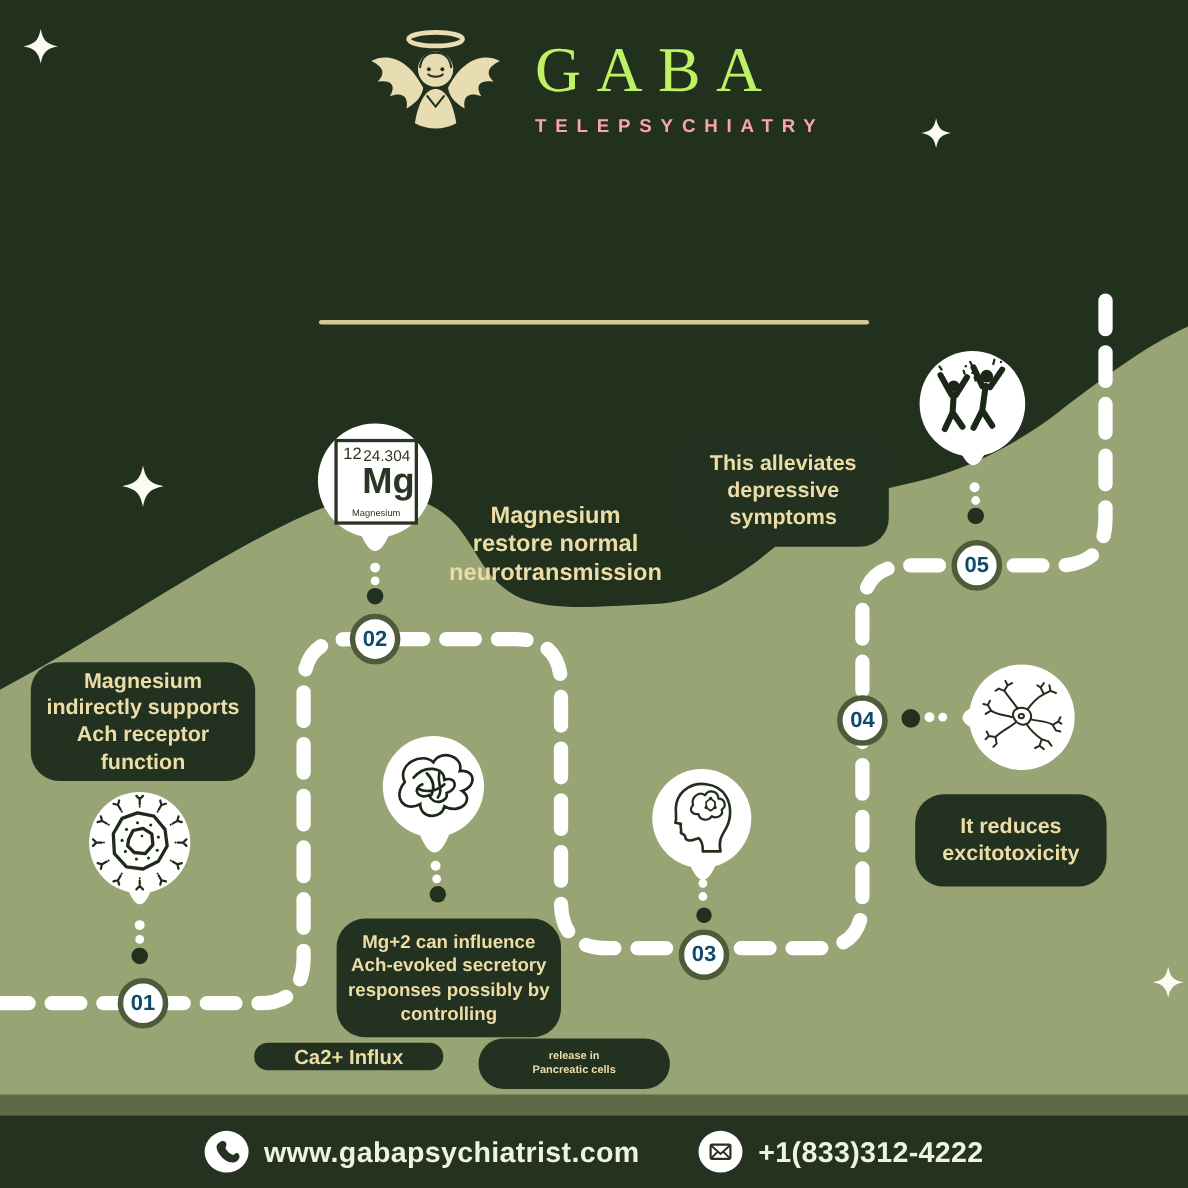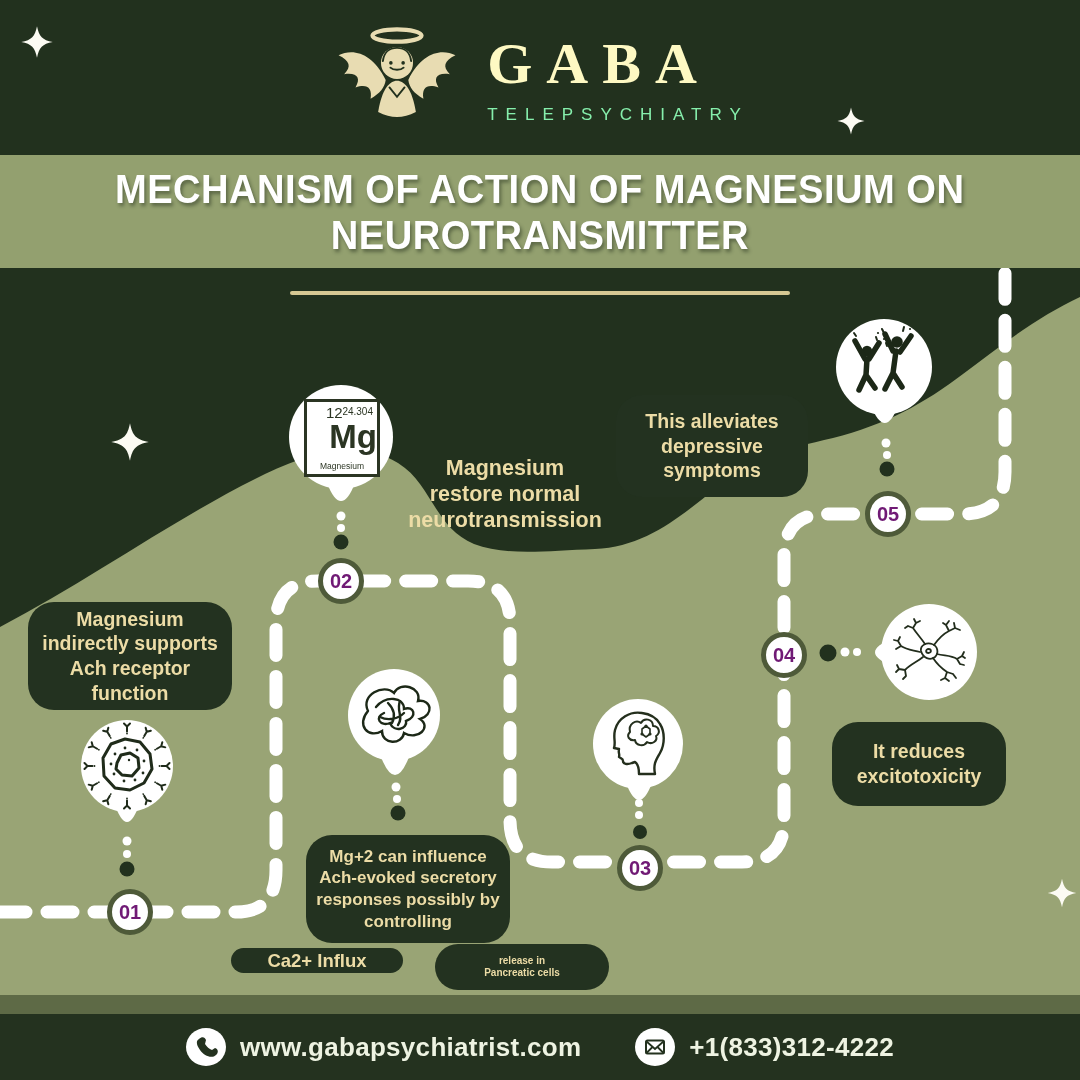--- a/index.html
+++ b/index.html
@@ -4,43 +4,43 @@
 <style>
   html,body{margin:0;padding:0;background:#111;}
   .canvas{position:relative;width:1080px;height:1080px;margin:0 auto;overflow:hidden;
           background:#22311E;font-family:"Liberation Sans",sans-serif;}
   .abs{position:absolute;}
   svg.layer{position:absolute;left:0;top:0;width:1080px;height:1080px;}
   
   .header{left:0;top:0;width:1080px;height:155px;display:flex;justify-content:center;
           align-items:center;gap:24px;}
   .brand-name{font-family:"Liberation Serif",serif;font-size:58px;letter-spacing:14px;
-              color:#fef9c3;font-weight:700;}
-  .brand-tag{font-size:17px;letter-spacing:8px;color:#86efac;margin-top:8px;font-weight:400;}
+              color:#bef264;font-weight:400;}
+  .brand-tag{font-size:17px;letter-spacing:8px;color:#fca5a5;margin-top:8px;font-weight:700;}
   
   .band{left:0;top:155px;width:1080px;height:113px;background:#93A06F;display:flex;
         flex-direction:column;justify-content:center;align-items:center;}
   .band-line{font-size:41px;font-weight:800;color:#FFFFFF;line-height:46px;letter-spacing:.5px;
              transform:scaleX(.93);white-space:nowrap;
              text-shadow:2px 3px 4px rgba(25,35,20,.45);}
   .divider{left:290px;top:291px;width:500px;height:4px;background:#D6C893;border-radius:2px;}
   
   .box{background:#233220;border-radius:26px;color:#ECDCA6;font-weight:bold;
        display:flex;align-items:center;justify-content:center;text-align:center;}
   .pre{white-space:pre-line;}
   .freetext{color:#ECDCA6;font-weight:bold;text-align:center;}
   
   .badge{width:36px;height:36px;border:5px solid #4E5A39;background:#FFFFFF;border-radius:50%;
          display:flex;align-items:center;justify-content:center;font-size:20px;font-weight:bold;
-         color:#701a75;z-index:5;}
+         color:#0c4a6e;z-index:5;}
   
   .mg-tile{left:304px;top:399px;width:70px;height:72px;border:3px solid #2B3523;z-index:5;
            color:#2B3523;background:transparent;}
-  .mg-num{position:absolute;left:5px;top:2px;font-size:15px;font-weight:500;margin-left:14px;}
-  .mg-mass{position:absolute;right:4px;top:4px;font-size:10px;}
+  .mg-num{position:absolute;left:5px;top:2px;font-size:15px;font-weight:500;}
+  .mg-mass{position:absolute;right:4px;top:4px;font-size:14px;}
   .mg-sym{position:absolute;left:0;right:0;top:16px;text-align:right;font-size:33px;font-weight:bold;}
   .mg-name{position:absolute;left:0;right:0;bottom:3px;text-align:center;font-size:8.5px;}
   
   .strip{left:0;top:995px;width:1080px;height:19px;background:#5E6A46;z-index:4;}
   .footer{left:0;top:1014px;width:1080px;height:66px;background:#24321F;z-index:6;
           display:flex;align-items:center;justify-content:center;gap:14px;}
   .f-circle{width:40px;height:38px;background:#FFFFFF;border-radius:50%;display:flex;
             align-items:center;justify-content:center;}
   .f-text{color:#EEF3E2;font-size:26px;font-weight:bold;letter-spacing:.3px;}
   .f-gap{width:26px;}
@@ -215,24 +215,20 @@
         <circle cx="63.5" cy="44" r="1.9"></circle>
           <circle cx="76.5" cy="44" r="1.9"></circle>
       </g>
     </svg>
     <div>
       <div class="brand-name">GABA</div>
       <div class="brand-tag">TELEPSYCHIATRY</div>
     </div>
   </div>
 
-  <div class="abs band" style="z-index:2">
-    <div class="band-line">MECHANISM OF ACTION OF MAGNESIUM ON</div>
-    <div class="band-line">NEUROTRANSMITTER</div>
-  </div>
   <div class="abs divider" style="z-index:2"></div>
 
   <div class="abs mg-tile">
     <div class="mg-num">12</div>
     <div class="mg-mass">24.304</div>
     <div class="mg-sym">Mg</div>
     <div class="mg-name">Magnesium</div>
   </div>
 
   <div class="abs box pre" style="left:28px;top:602px;width:204px;height:108px;font-size:19.5px;line-height:1.26;z-index:4">Magnesium

